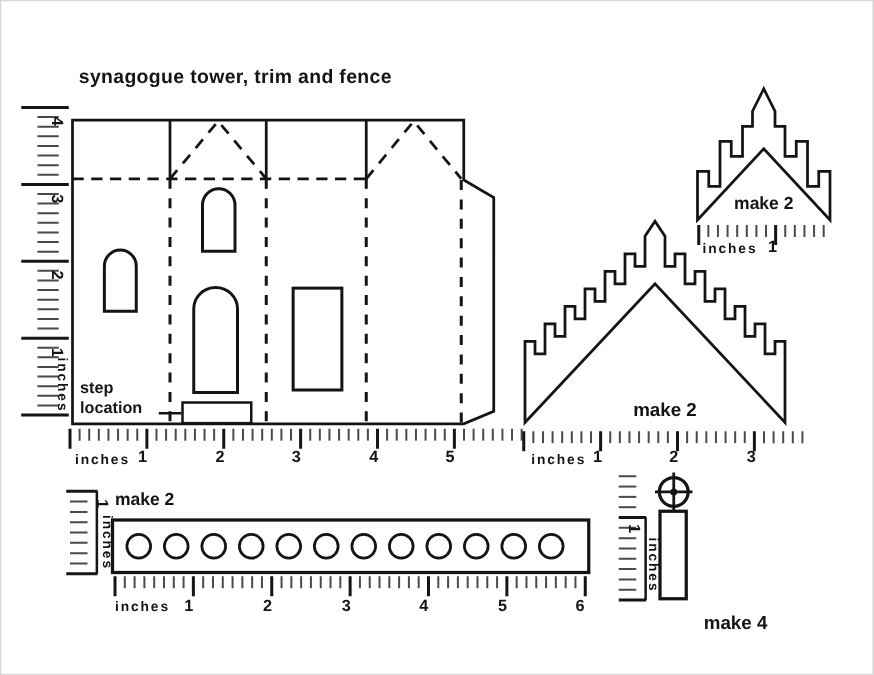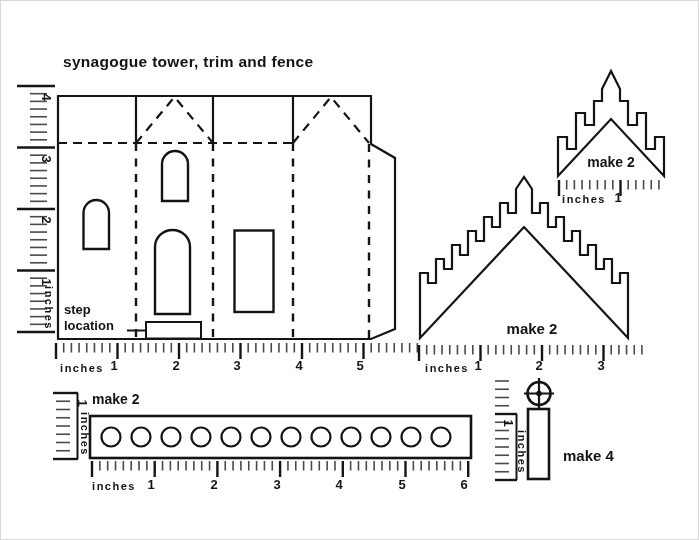--- a/index.html
+++ b/index.html
@@ -297,21 +297,21 @@
   <div class="txt note" style="left:63px;top:301px">
     <span style="display:block">step</span>
     <span style="display:block">location</span>
   </div>
 
   <div class="txt title" style="left:62px;top:52px">synagogue tower, trim and fence</div>
 
   <div class="txt make ctr" style="left:610px;top:153px;font-size:14px">make 2</div>
   <div class="txt make ctr" style="left:531px;top:319px">make 2</div>
   <div class="txt make" style="left:91px;top:390px;font-size:14px">make 2</div>
-  <div class="txt make" style="left:562px;top:446px">make 4</div>
+  <div class="txt make" style="left:562px;top:489px">make 4</div>
 
   <span class="rnum rot" style="left:45px;top:96px">4</span>
   <span class="rnum rot" style="left:45px;top:158px">3</span>
   <span class="rnum rot" style="left:45px;top:219px">2</span>
   <span class="rnum rot" style="left:45px;top:281px">1</span>
   <span class="runit rot" style="left:48px;top:307px">inches</span>
 
   <span class="runit" style="left:81px;top:367px">inches</span>
   <span class="rnum" style="left:113px;top:364px">1</span>
   <span class="rnum" style="left:175px;top:364px">2</span>

